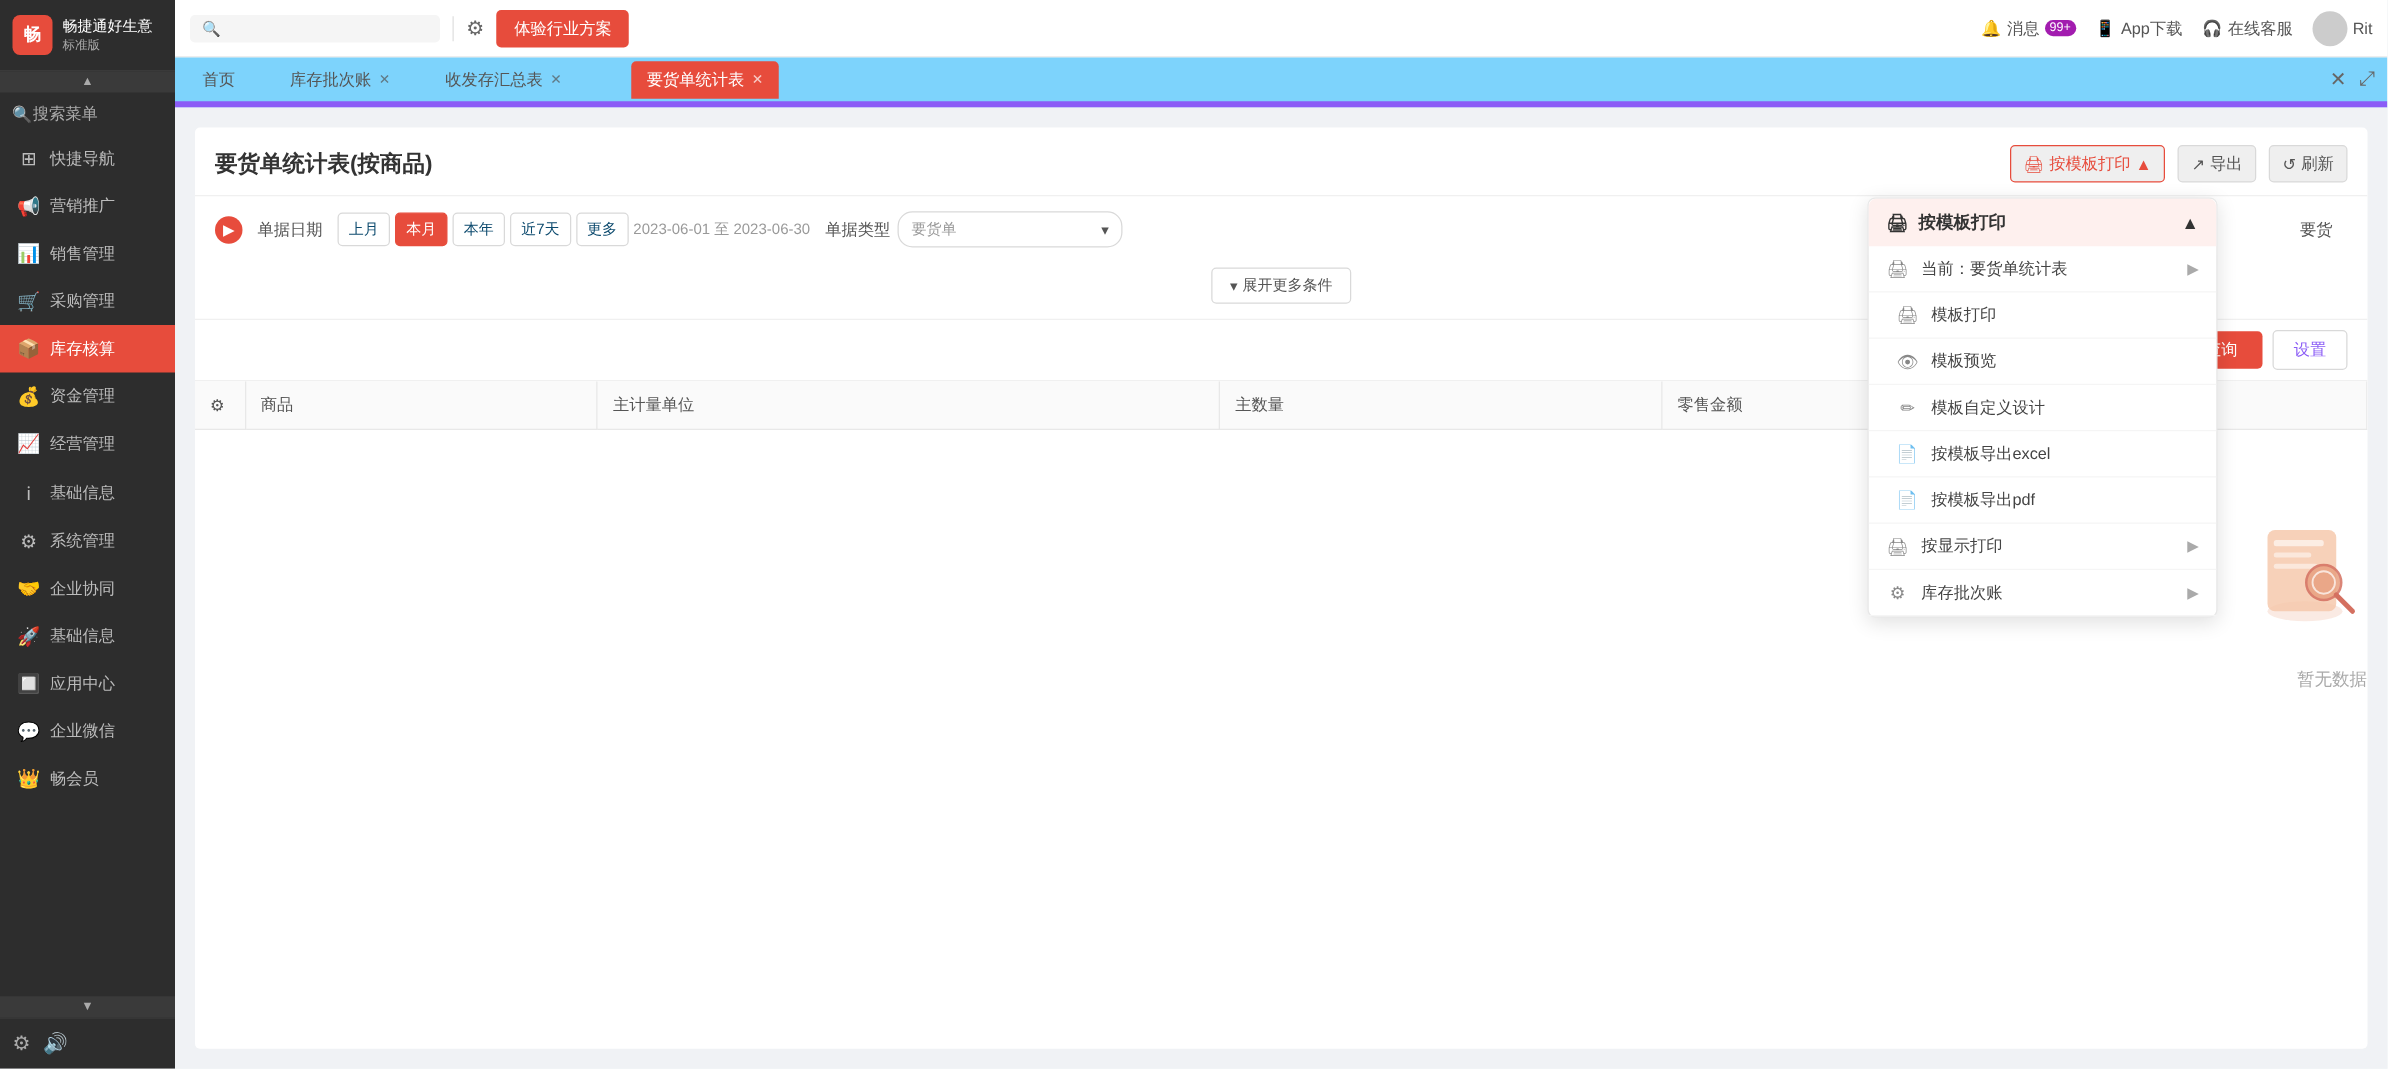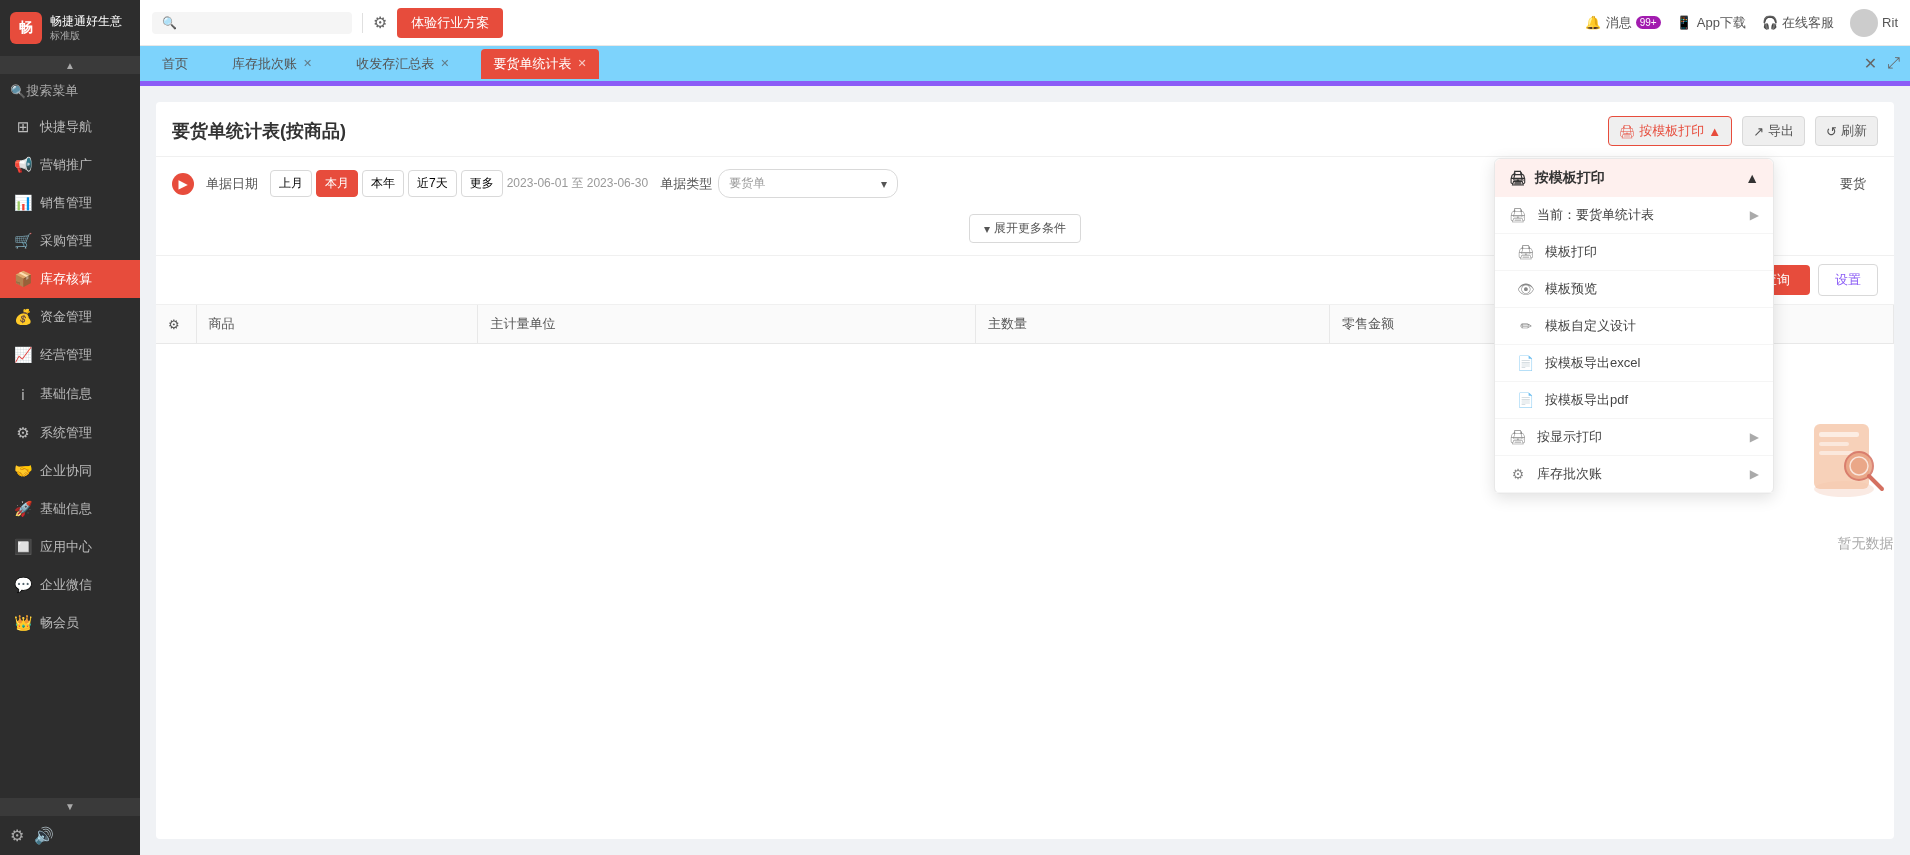--- a/index.html
+++ b/index.html
@@ -153,20 +153,21 @@
       cursor: pointer;
       font-size: 13px;
       color: #555;
       border-radius: 4px 4px 0 0;
       gap: 6px;
       white-space: nowrap;
     }
     .tab-item.active {
       background: #e74c3c;
       color: #fff;
+      margin-left: 24px;
     }
     .tab-close { font-size: 11px; cursor: pointer; opacity: 0.7; }
     .tab-home { color: #555; padding: 6px 12px; cursor: pointer; font-size: 13px; }
     .tab-expand-close { margin-left: auto; display: flex; gap: 10px; color: #666; font-size: 16px; }
 
     
     .content {
       flex: 1;
       overflow: hidden;
       position: relative;
@@ -246,21 +247,21 @@
     .filter-date-group {
       display: flex; align-items: center; gap: 4px;
     }
     .filter-date-btn {
       padding: 4px 8px;
       border: 1px solid #d9d9d9;
       border-radius: 4px;
       background: #fff;
       cursor: pointer;
       font-size: 12px;
-      color: #000000;
+      color: #0c4a6e;
     }
     .filter-date-btn.active {
       background: #e74c3c;
       color: #fff;
       border-color: #e74c3c;
     }
     .filter-date-range { font-size: 12px; color: #999; }
     .filter-select-group {
       display: flex; align-items: center; gap: 6px; flex: 1;
     }

